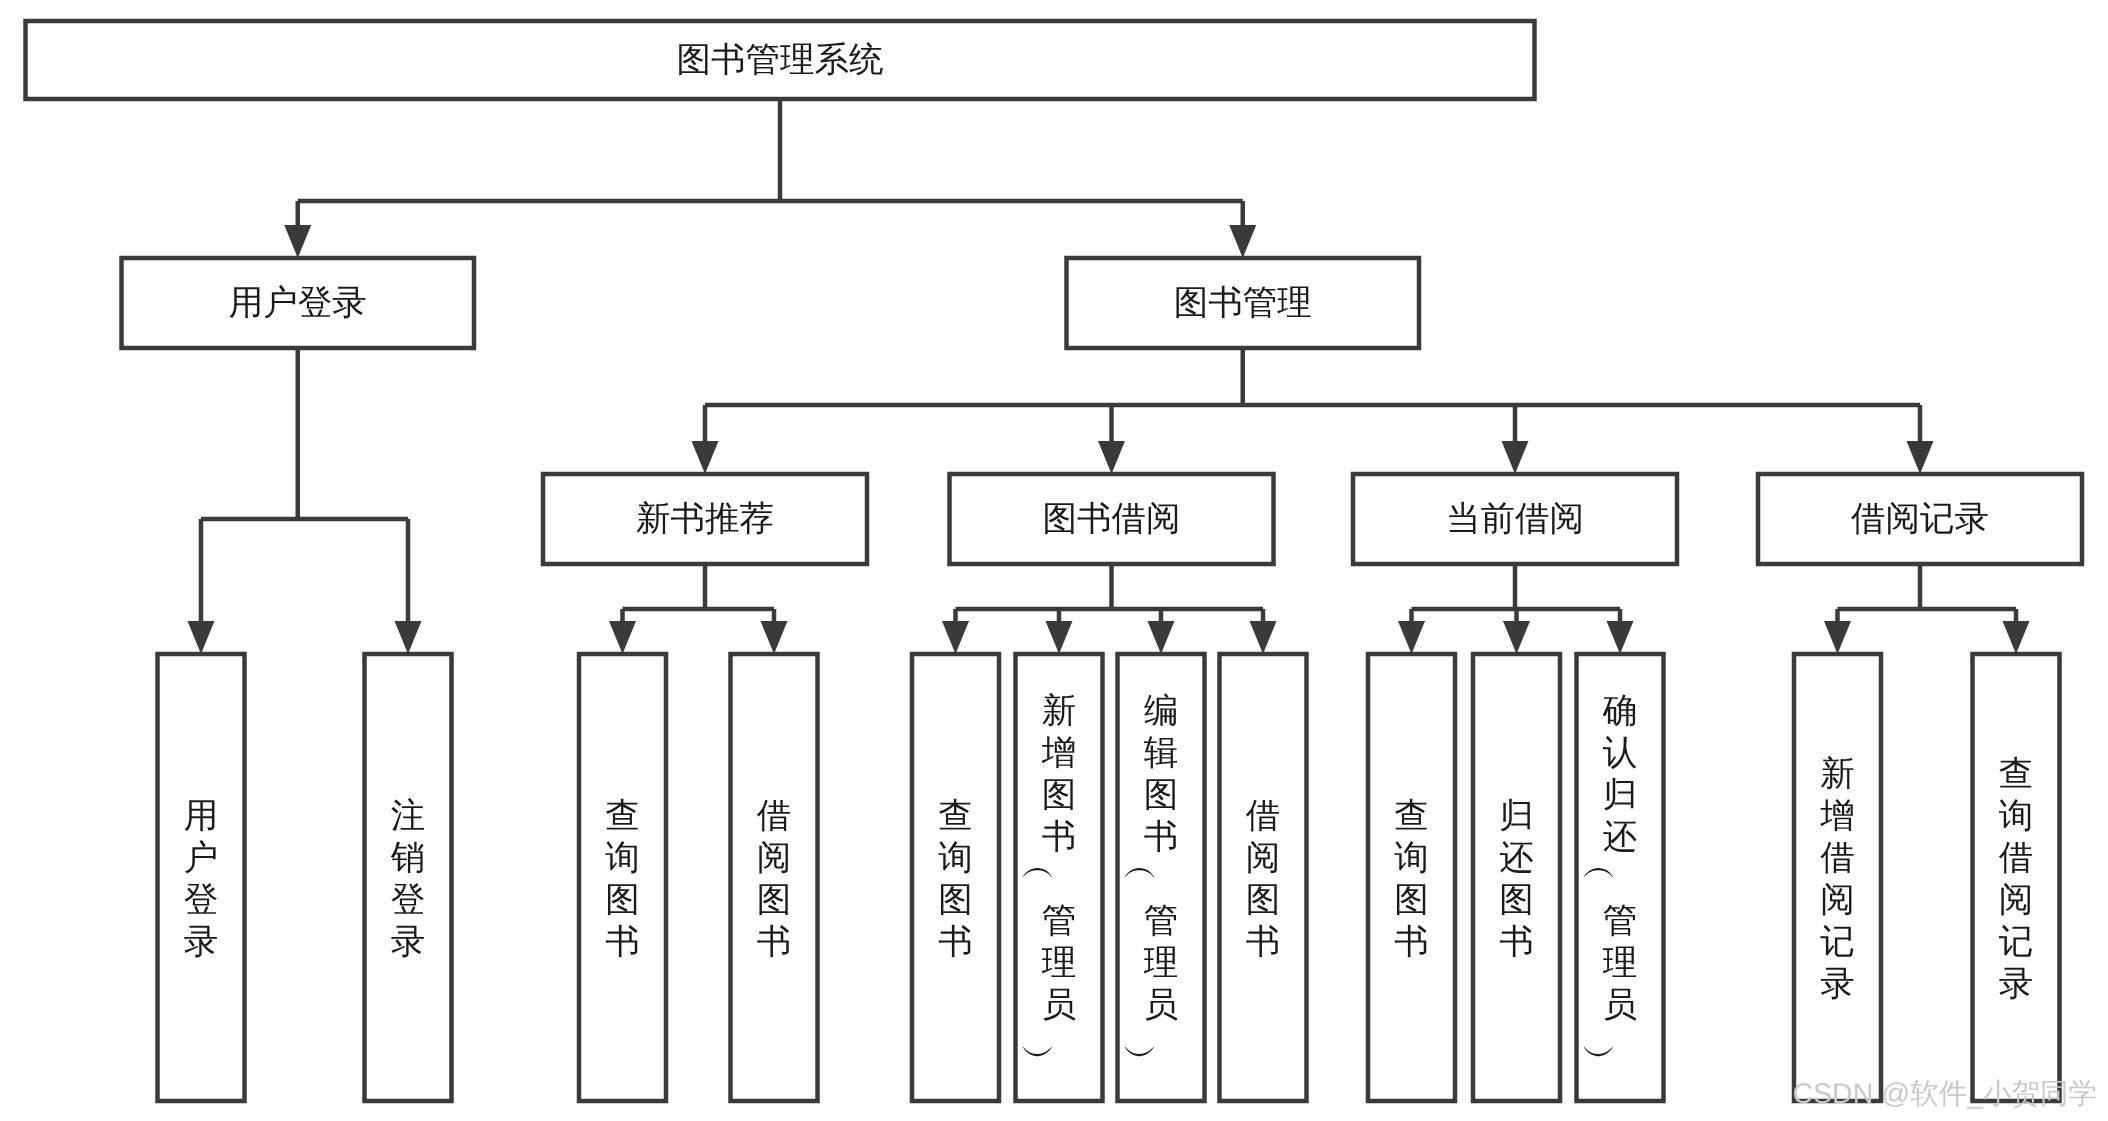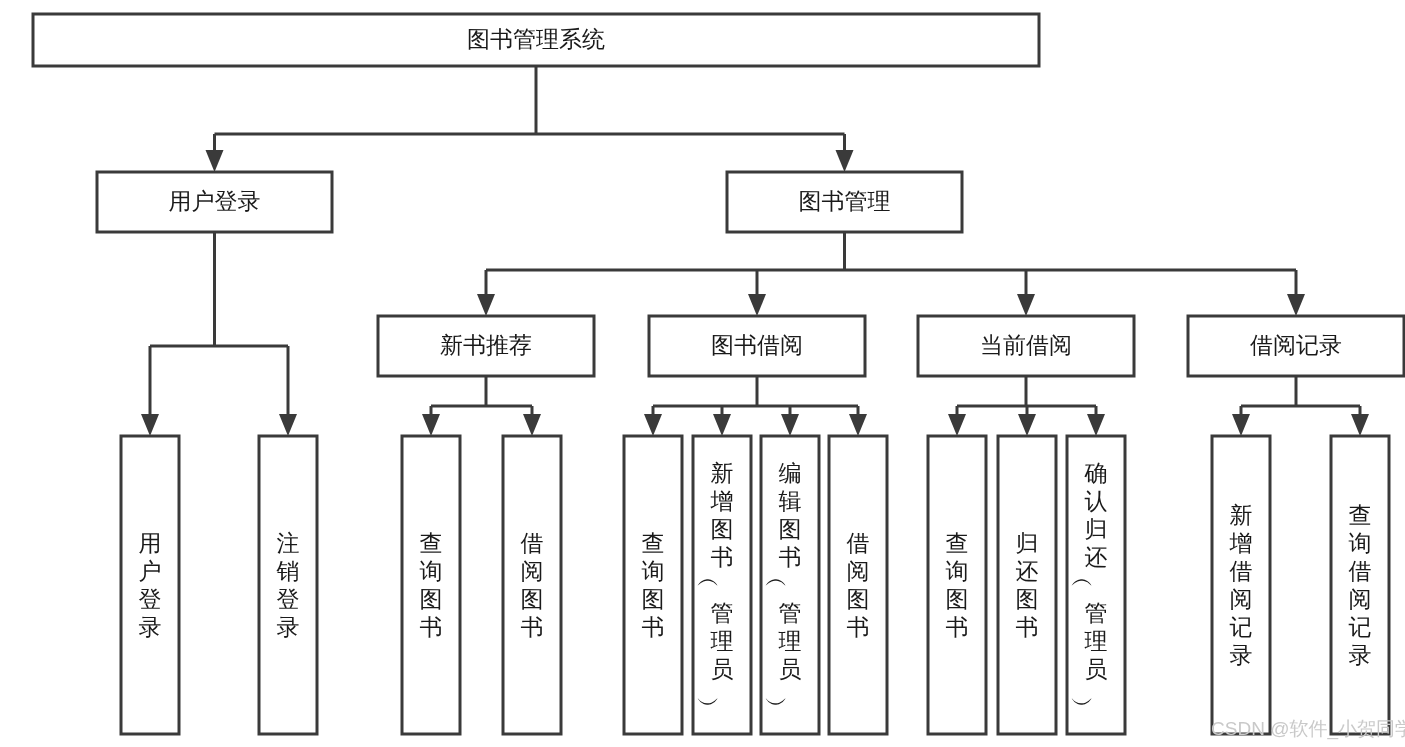--- a/index.html
+++ b/index.html
@@ -13,21 +13,20 @@
     font-family: "Liberation Sans", "DejaVu Sans", sans-serif;
     overflow: hidden;
     position: relative;
   }
   #diagram-root {
     position: absolute;
     left: 0;
     top: 0;
     width: 1384px;
     height: 747px;
-    padding-left: 16px;
   }
   svg {
     display: block;
   }
   .node-box {
     fill: #ffffff;
     stroke: #3a3a3a;
     stroke-width: 3;
   }
   .edge-line {

